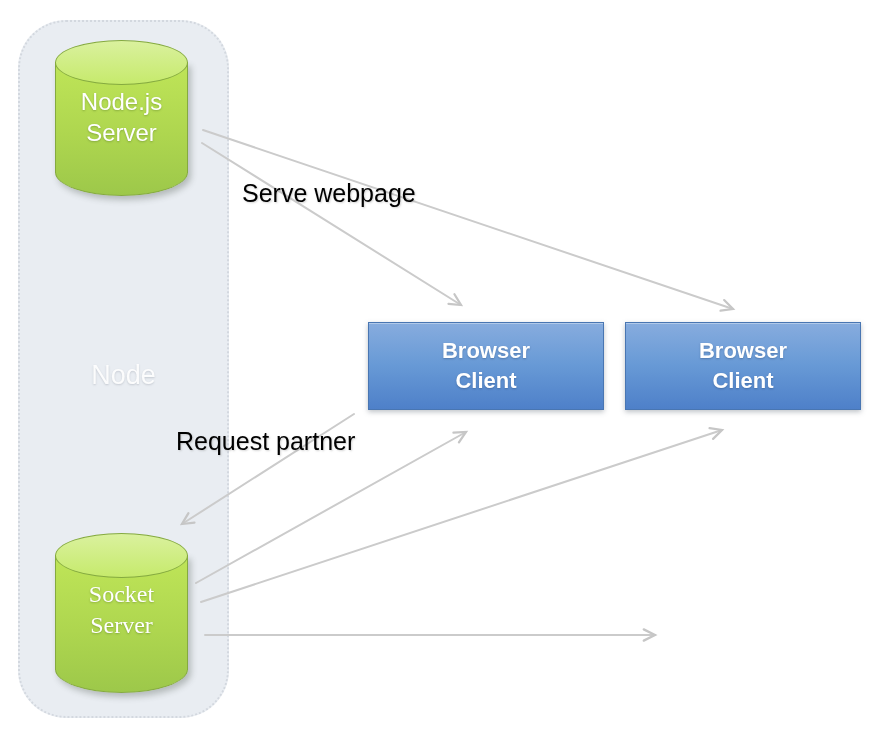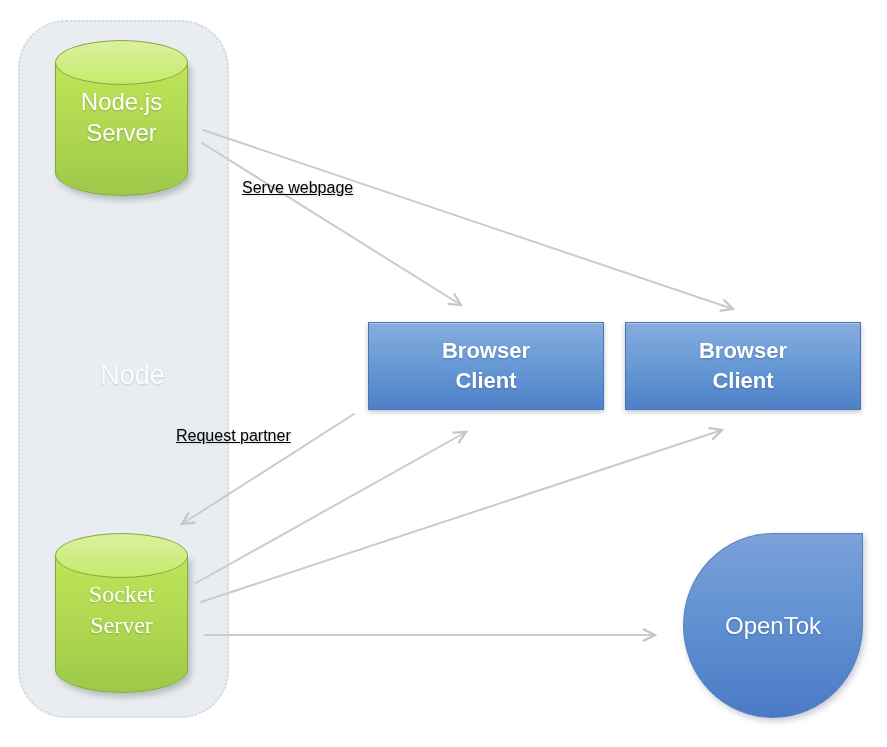--- a/index.html
+++ b/index.html
@@ -23,21 +23,20 @@
     box-sizing: border-box;
   }
   .node-container-label {
     position: absolute;
     left: 18px; top: 360px;
     width: 211px;
     text-align: center;
     font-size: 27px;
     color: rgba(255,255,255,0.92);
     text-shadow: 0 1px 2px rgba(90,100,115,0.25);
-    padding-left: 9px;
   }
 
   
   svg.arrows { position: absolute; left:0; top:0; }
 
   
   .cylinder { position: absolute; width: 133px; }
   .cyl-nodejs { left: 55px; top: 40px;  height: 156px; }
   .cyl-socket { left: 55px; top: 533px; height: 160px; font-family: Liberation Serif, serif; }
   .cyl-body {
@@ -94,25 +93,24 @@
     box-shadow: 2px 3px 6px rgba(70,80,95,0.30);
     box-sizing: border-box;
     display: flex; align-items: center; justify-content: center;
     color: #ffffff; font-size: 24px;
     text-shadow: 0 1px 2px rgba(30,55,95,0.35);
   }
 
   
   .edge-label {
     position: absolute;
-    font-size: 16px;
+    font-size: 25px;
     color: #000000;
     white-space: nowrap;
     text-shadow: 1px 1px 2px rgba(130,130,130,0.35);
-    text-decoration: underline;
   }
   .lbl-serve    { left: 242px; top: 179px; }
   .lbl-request  { left: 176px; top: 427px; }
   .lbl-send     { left: 233px; top: 524px; }
   .lbl-generate { left: 321px; top: 647px; }
 </style>
 </head>
 <body>
 
 <div class="stage">
@@ -158,20 +156,17 @@
   <div class="client-box client-1">
     <div>Browser</div>
     <div>Client</div>
   </div>
 
   <div class="client-box client-2">
     <div>Browser</div>
     <div>Client</div>
   </div>
 
-  <div class="opentok">
-    <div>OpenTok</div>
-  </div>
 
   <div class="edge-label lbl-serve">Serve webpage</div>
   <div class="edge-label lbl-request">Request partner</div>
 
 </div>
 
 </body></html>

